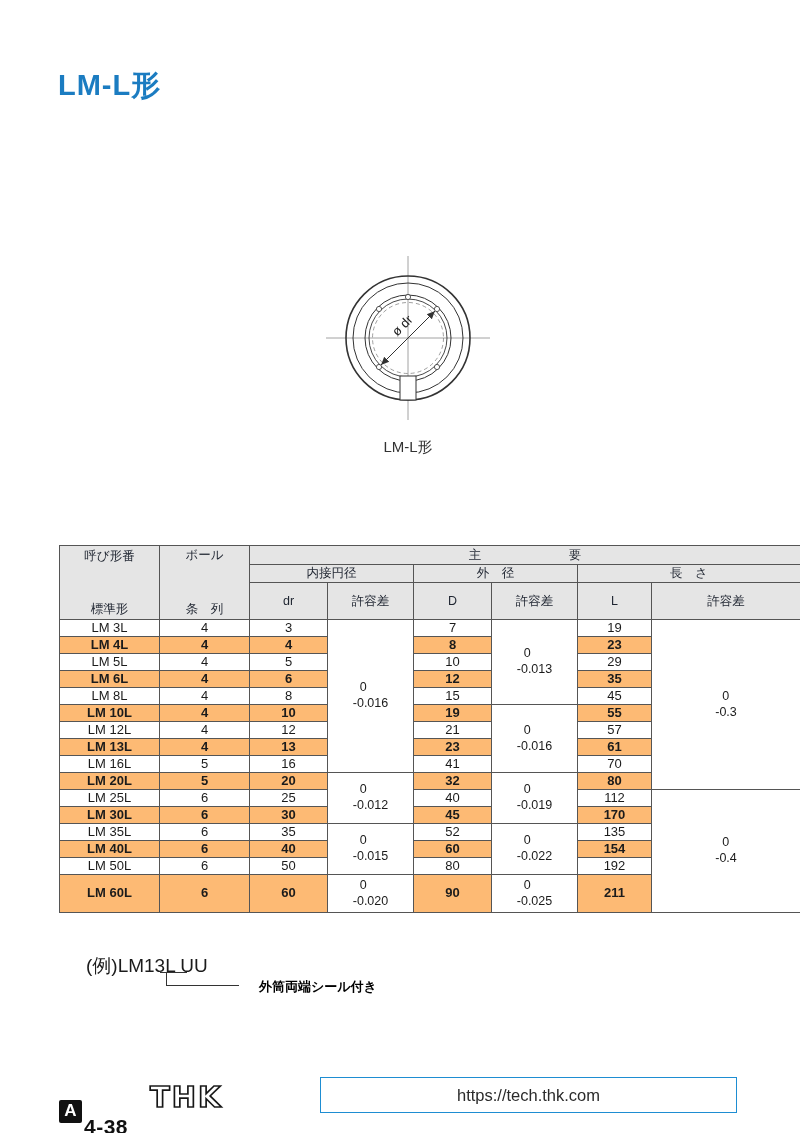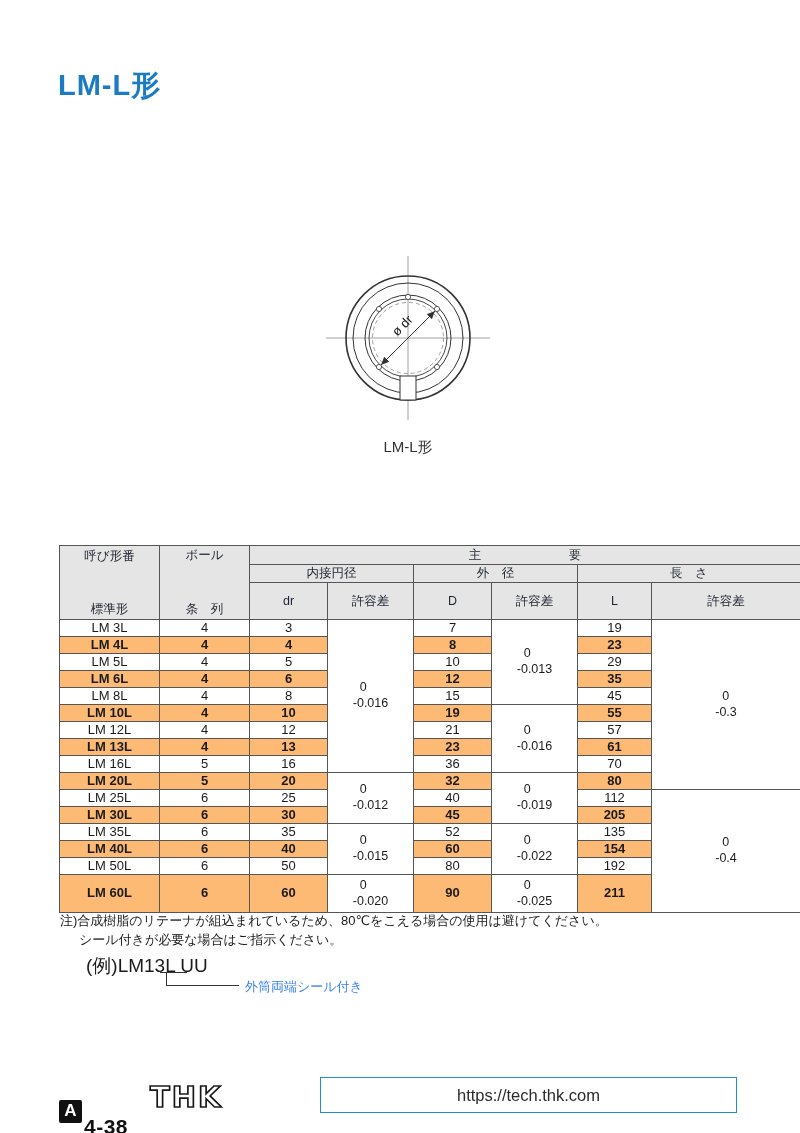--- a/index.html
+++ b/index.html
@@ -30,21 +30,21 @@
   .colhead-stack{display:flex;flex-direction:column;justify-content:space-between;height:68px;padding:2px 0;}
   .colhead-bottom{display:flex;flex-direction:column;justify-content:space-between;height:68px;padding:2px 0 3px 0;}
 
   
   .note1{position:absolute;left:60px;top:912px;font-size:13px;color:#1b1b1b;}
   .note2{position:absolute;left:79px;top:931px;font-size:13px;color:#1b1b1b;}
   .example{position:absolute;left:86px;top:953px;font-size:19px;color:#1b1b1b;}
   .conn-underline{position:absolute;left:160px;top:972px;width:27px;border-top:1.5px solid #333;}
   .conn-vert{position:absolute;left:166px;top:972px;height:13px;border-left:1.5px solid #333;}
   .conn-horiz{position:absolute;left:166px;top:985px;width:73px;border-top:1.5px solid #333;}
-  .callout-label{position:absolute;left:245px;top:978px;font-size:13px;color:#3b82f6;}
+  .callout-label{position:absolute;left:259px;top:978px;font-size:13px;color:#000000;font-weight:bold;}
 
   
   .page-ref{position:absolute;left:59px;top:1083px;display:flex;align-items:center;}
   .page-badge{width:23px;height:23px;background:#111;color:#fff;font-weight:bold;font-size:17px;
               display:flex;align-items:center;justify-content:center;border-radius:2px;}
   .page-num{font-size:21px;font-weight:bold;color:#111;margin-left:2px;letter-spacing:0.5px;margin-top:32px;}
   .thk-logo{position:absolute;left:148px;top:1080px;}
   .banner{position:absolute;left:320px;top:1077px;width:417px;height:36px;border:1.5px solid #1e8dd2;
           display:flex;box-sizing:border-box;background:#fff;}
   .banner-blue{width:238px;height:100%;background:#1e8dd2;
@@ -187,21 +187,21 @@
           <td class="shade">LM 13L</td>
           <td class="shade">4</td>
           <td class="shade">13</td>
           <td class="shade">23</td>
           <td class="shade">61</td>
         </tr>
         <tr class="body">
           <td class="">LM 16L</td>
           <td class="">5</td>
           <td class="">16</td>
-          <td class="">36</td>
+          <td class="">41</td>
           <td class="">70</td>
         </tr>
         <tr class="body">
           <td class="shade">LM 20L</td>
           <td class="shade">5</td>
           <td class="shade">20</td>
           <td rowspan="3" class="tol"><div class="tolwrap"><div class="tl1">0</div><div>-0.012</div></div></td>
           <td class="shade">32</td>
           <td rowspan="3" class="tol"><div class="tolwrap"><div class="tl1">0</div><div>-0.019</div></div></td>
           <td class="shade">80</td>
@@ -212,21 +212,21 @@
           <td class="">25</td>
           <td class="">40</td>
           <td class="">112</td>
           <td rowspan="6" class="tol nr"><div class="tolwrap"><div class="tl1">0</div><div>-0.4</div></div></td>
         </tr>
         <tr class="body">
           <td class="shade">LM 30L</td>
           <td class="shade">6</td>
           <td class="shade">30</td>
           <td class="shade">45</td>
-          <td class="shade">205</td>
+          <td class="shade">170</td>
         </tr>
         <tr class="body">
           <td class="">LM 35L</td>
           <td class="">6</td>
           <td class="">35</td>
           <td rowspan="3" class="tol"><div class="tolwrap"><div class="tl1">0</div><div>-0.015</div></div></td>
           <td class="">52</td>
           <td rowspan="3" class="tol"><div class="tolwrap"><div class="tl1">0</div><div>-0.022</div></div></td>
           <td class="">135</td>
         </tr>
@@ -249,22 +249,20 @@
           <td class="shade">6</td>
           <td class="shade">60</td>
           <td rowspan="1" class="tol"><div class="tolwrap"><div class="tl1">0</div><div>-0.020</div></div></td>
           <td class="shade">90</td>
           <td rowspan="1" class="tol"><div class="tolwrap"><div class="tl1">0</div><div>-0.025</div></div></td>
           <td class="shade">211</td>
         </tr>
       </tbody>
   </table>
 
-  <div class="note1">注)合成樹脂のリテーナが組込まれているため、80℃をこえる場合の使用は避けてください。</div>
-  <div class="note2">シール付きが必要な場合はご指示ください。</div>
   <div class="example">(例)LM13L UU</div>
   <div class="conn-underline"></div>
   <div class="conn-vert"></div>
   <div class="conn-horiz"></div>
   <div class="callout-label">外筒両端シール付き</div>
 
   <div class="page-ref">
     <div class="page-badge">A</div>
     <div class="page-num">4-38</div>
   </div>

